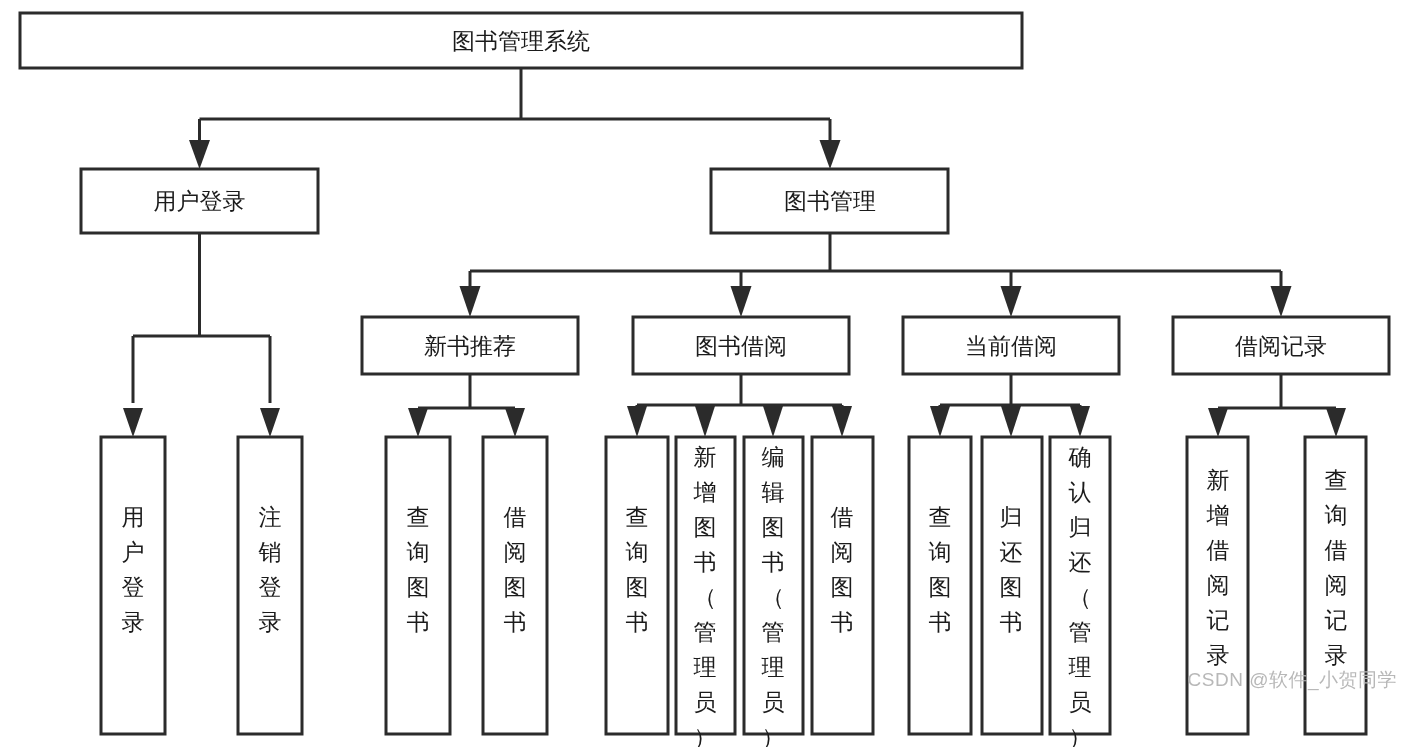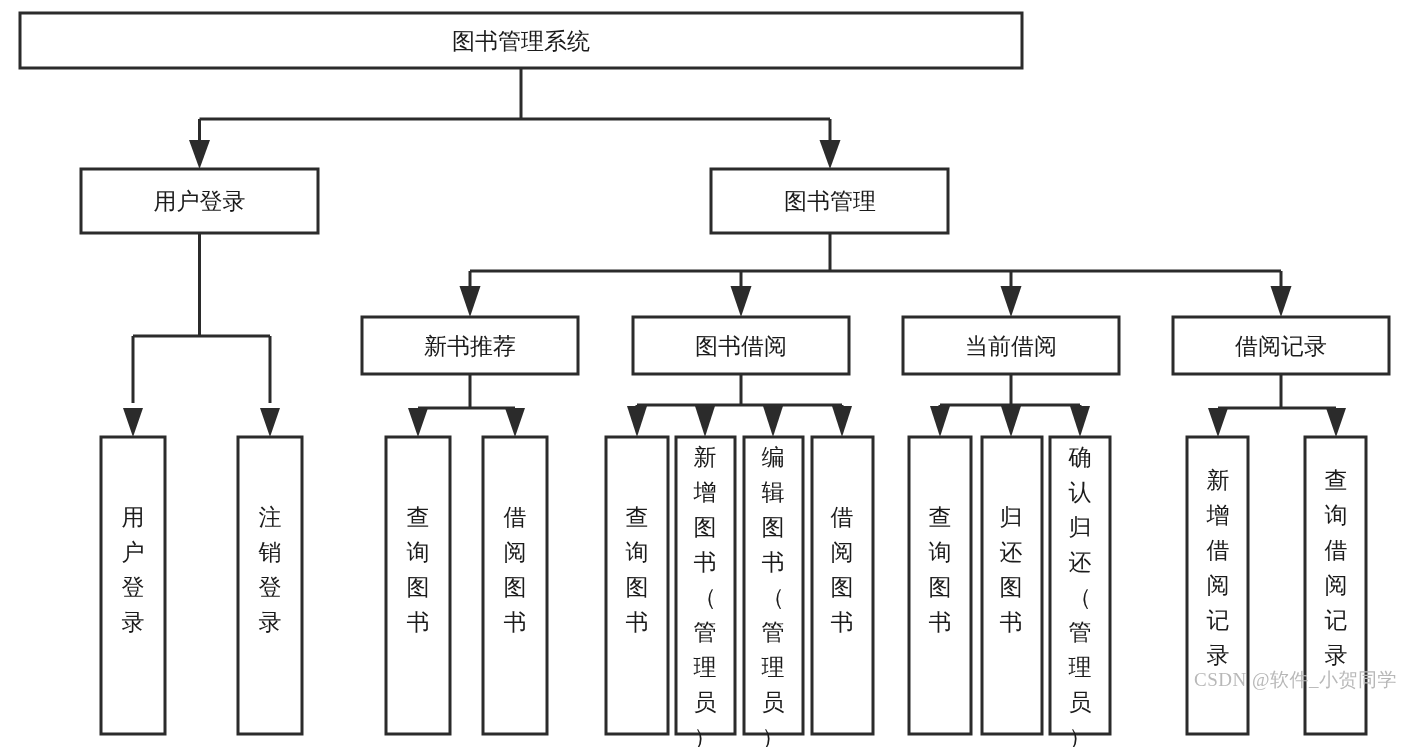--- a/index.html
+++ b/index.html
@@ -56,21 +56,21 @@
   }
   .vchar {
     font-family: "DejaVu Sans", "Liberation Sans", sans-serif;
     font-size: 23px;
     fill: #1b1b1b;
   }
   .watermark-text {
     position: absolute;
     right: 8px;
     bottom: 4px;
-    font-family: Liberation Serif, serif;
+    font-family: Liberation Sans, sans-serif;
     font-size: 19px;
     color: #b8b8b8;
     letter-spacing: 0.5px;
     white-space: nowrap;
     pointer-events: none;
   }
 </style>
 </head>
 <body>
 

